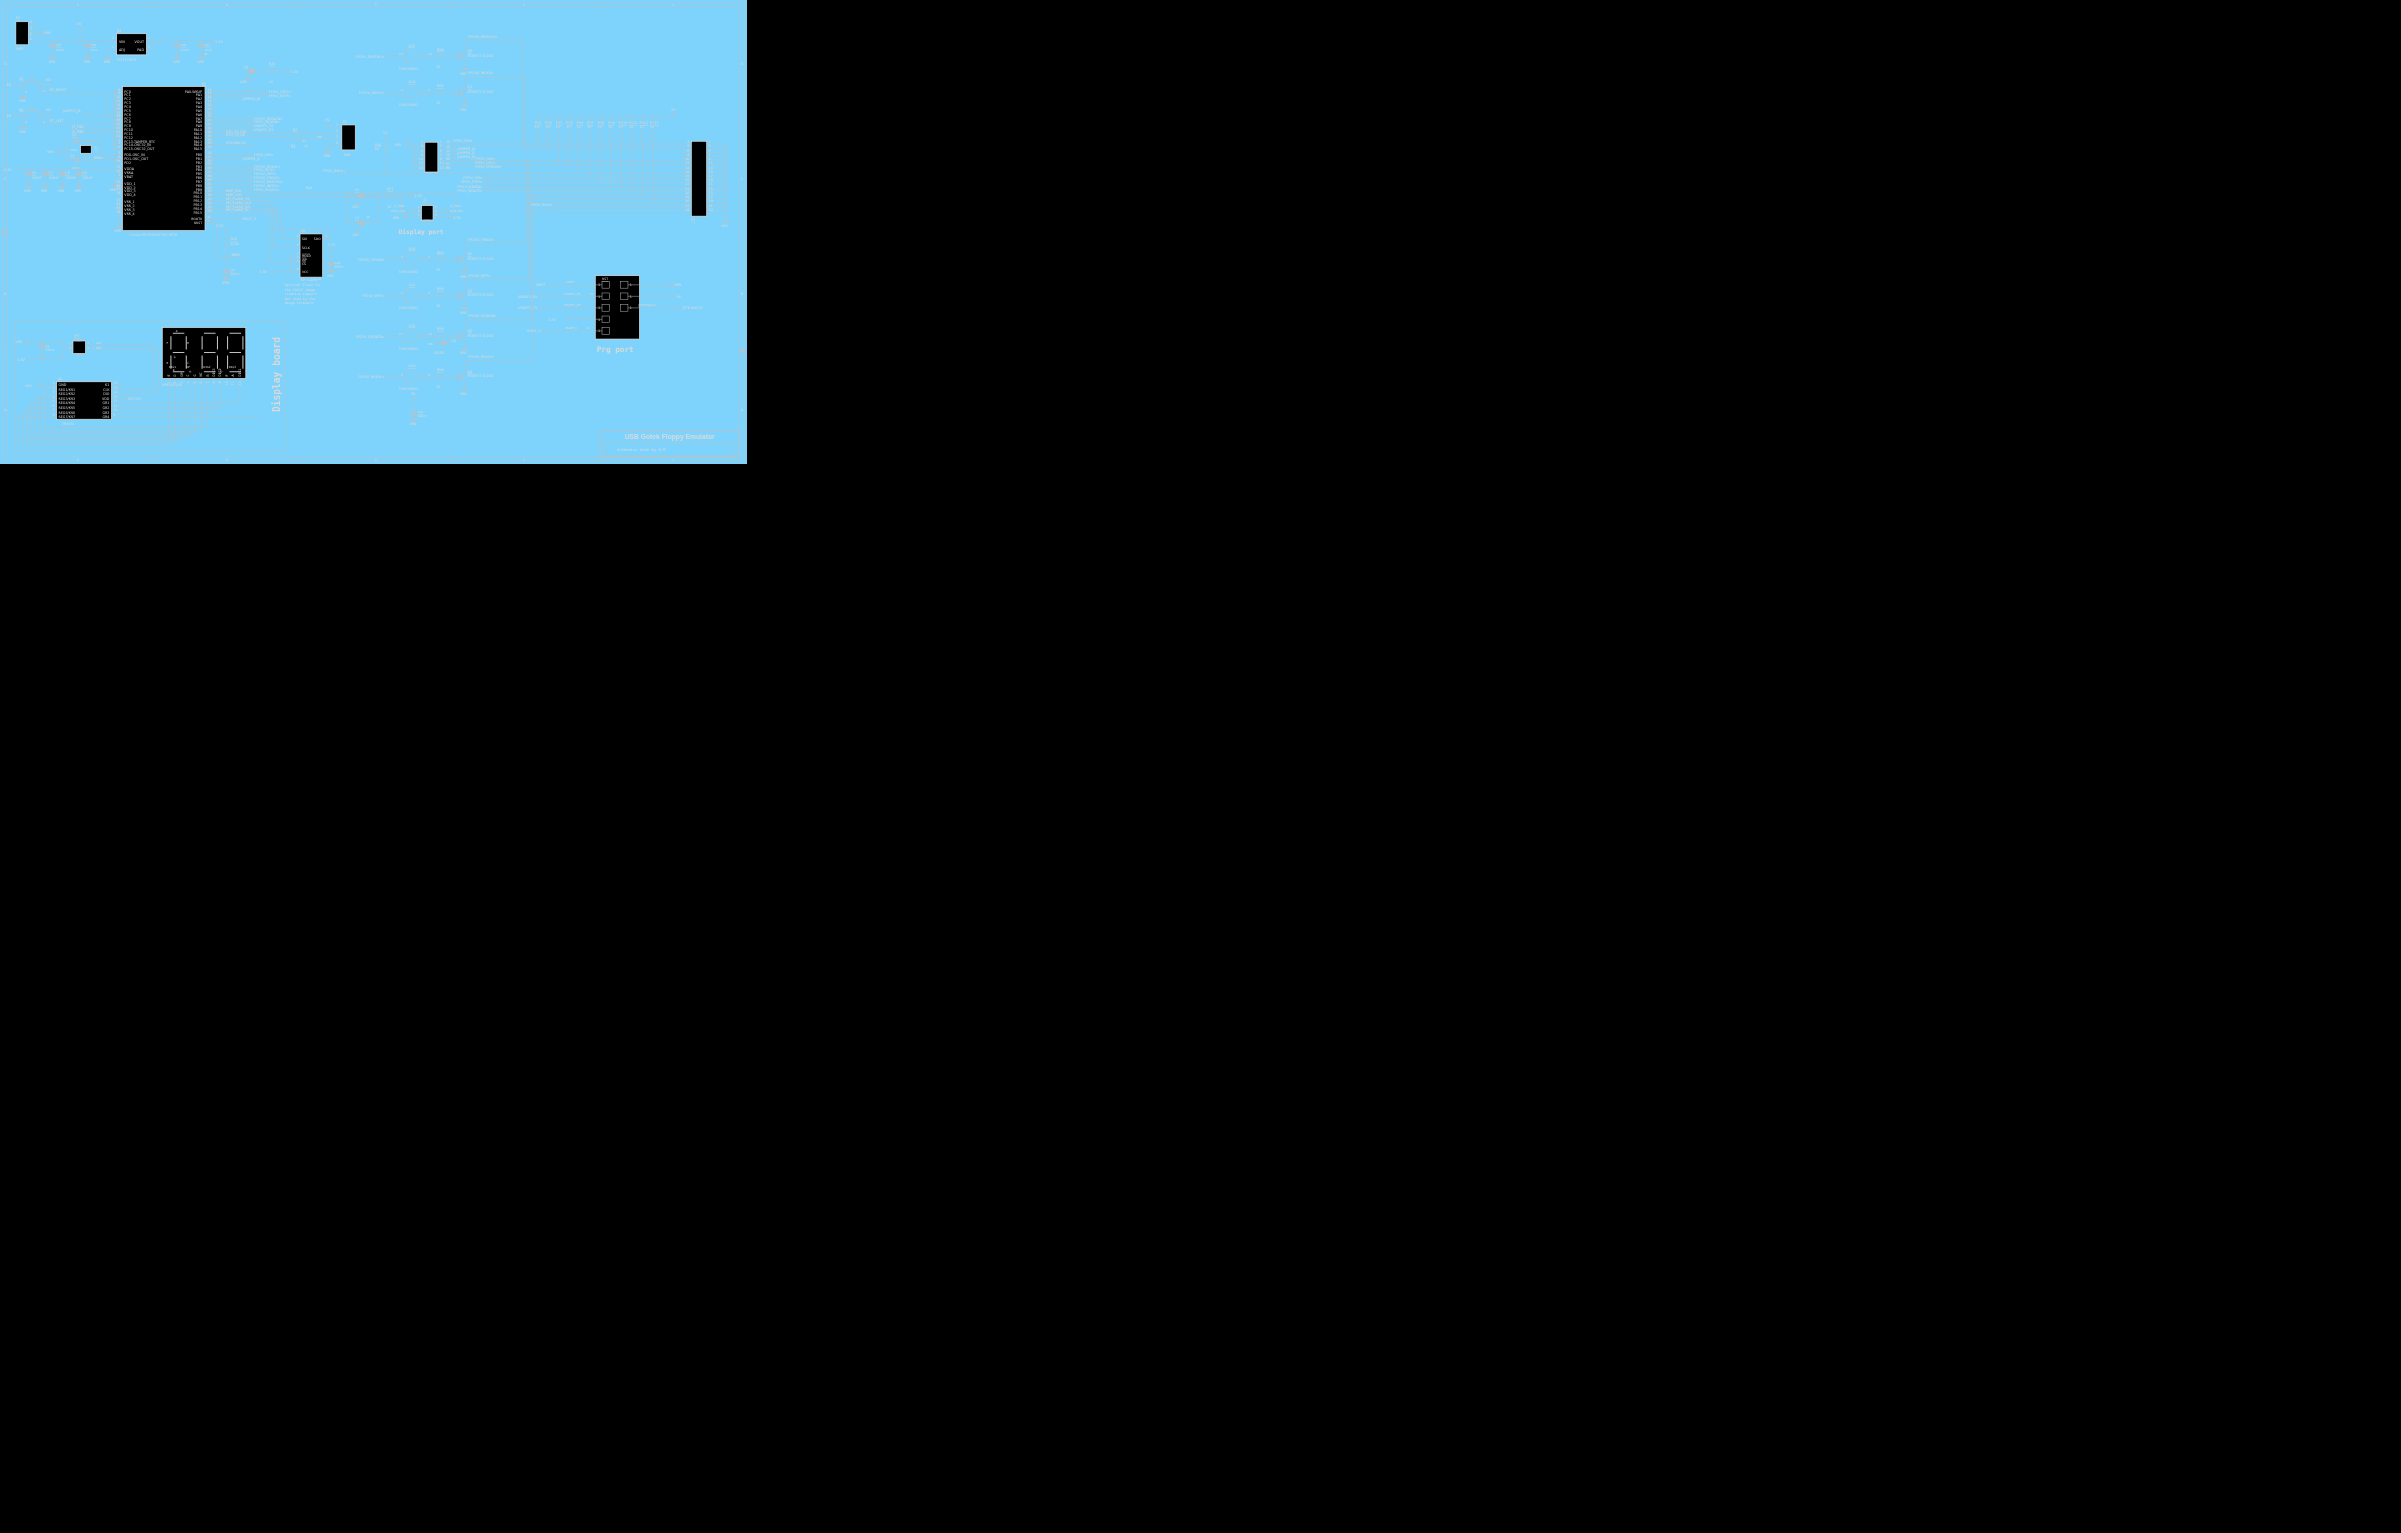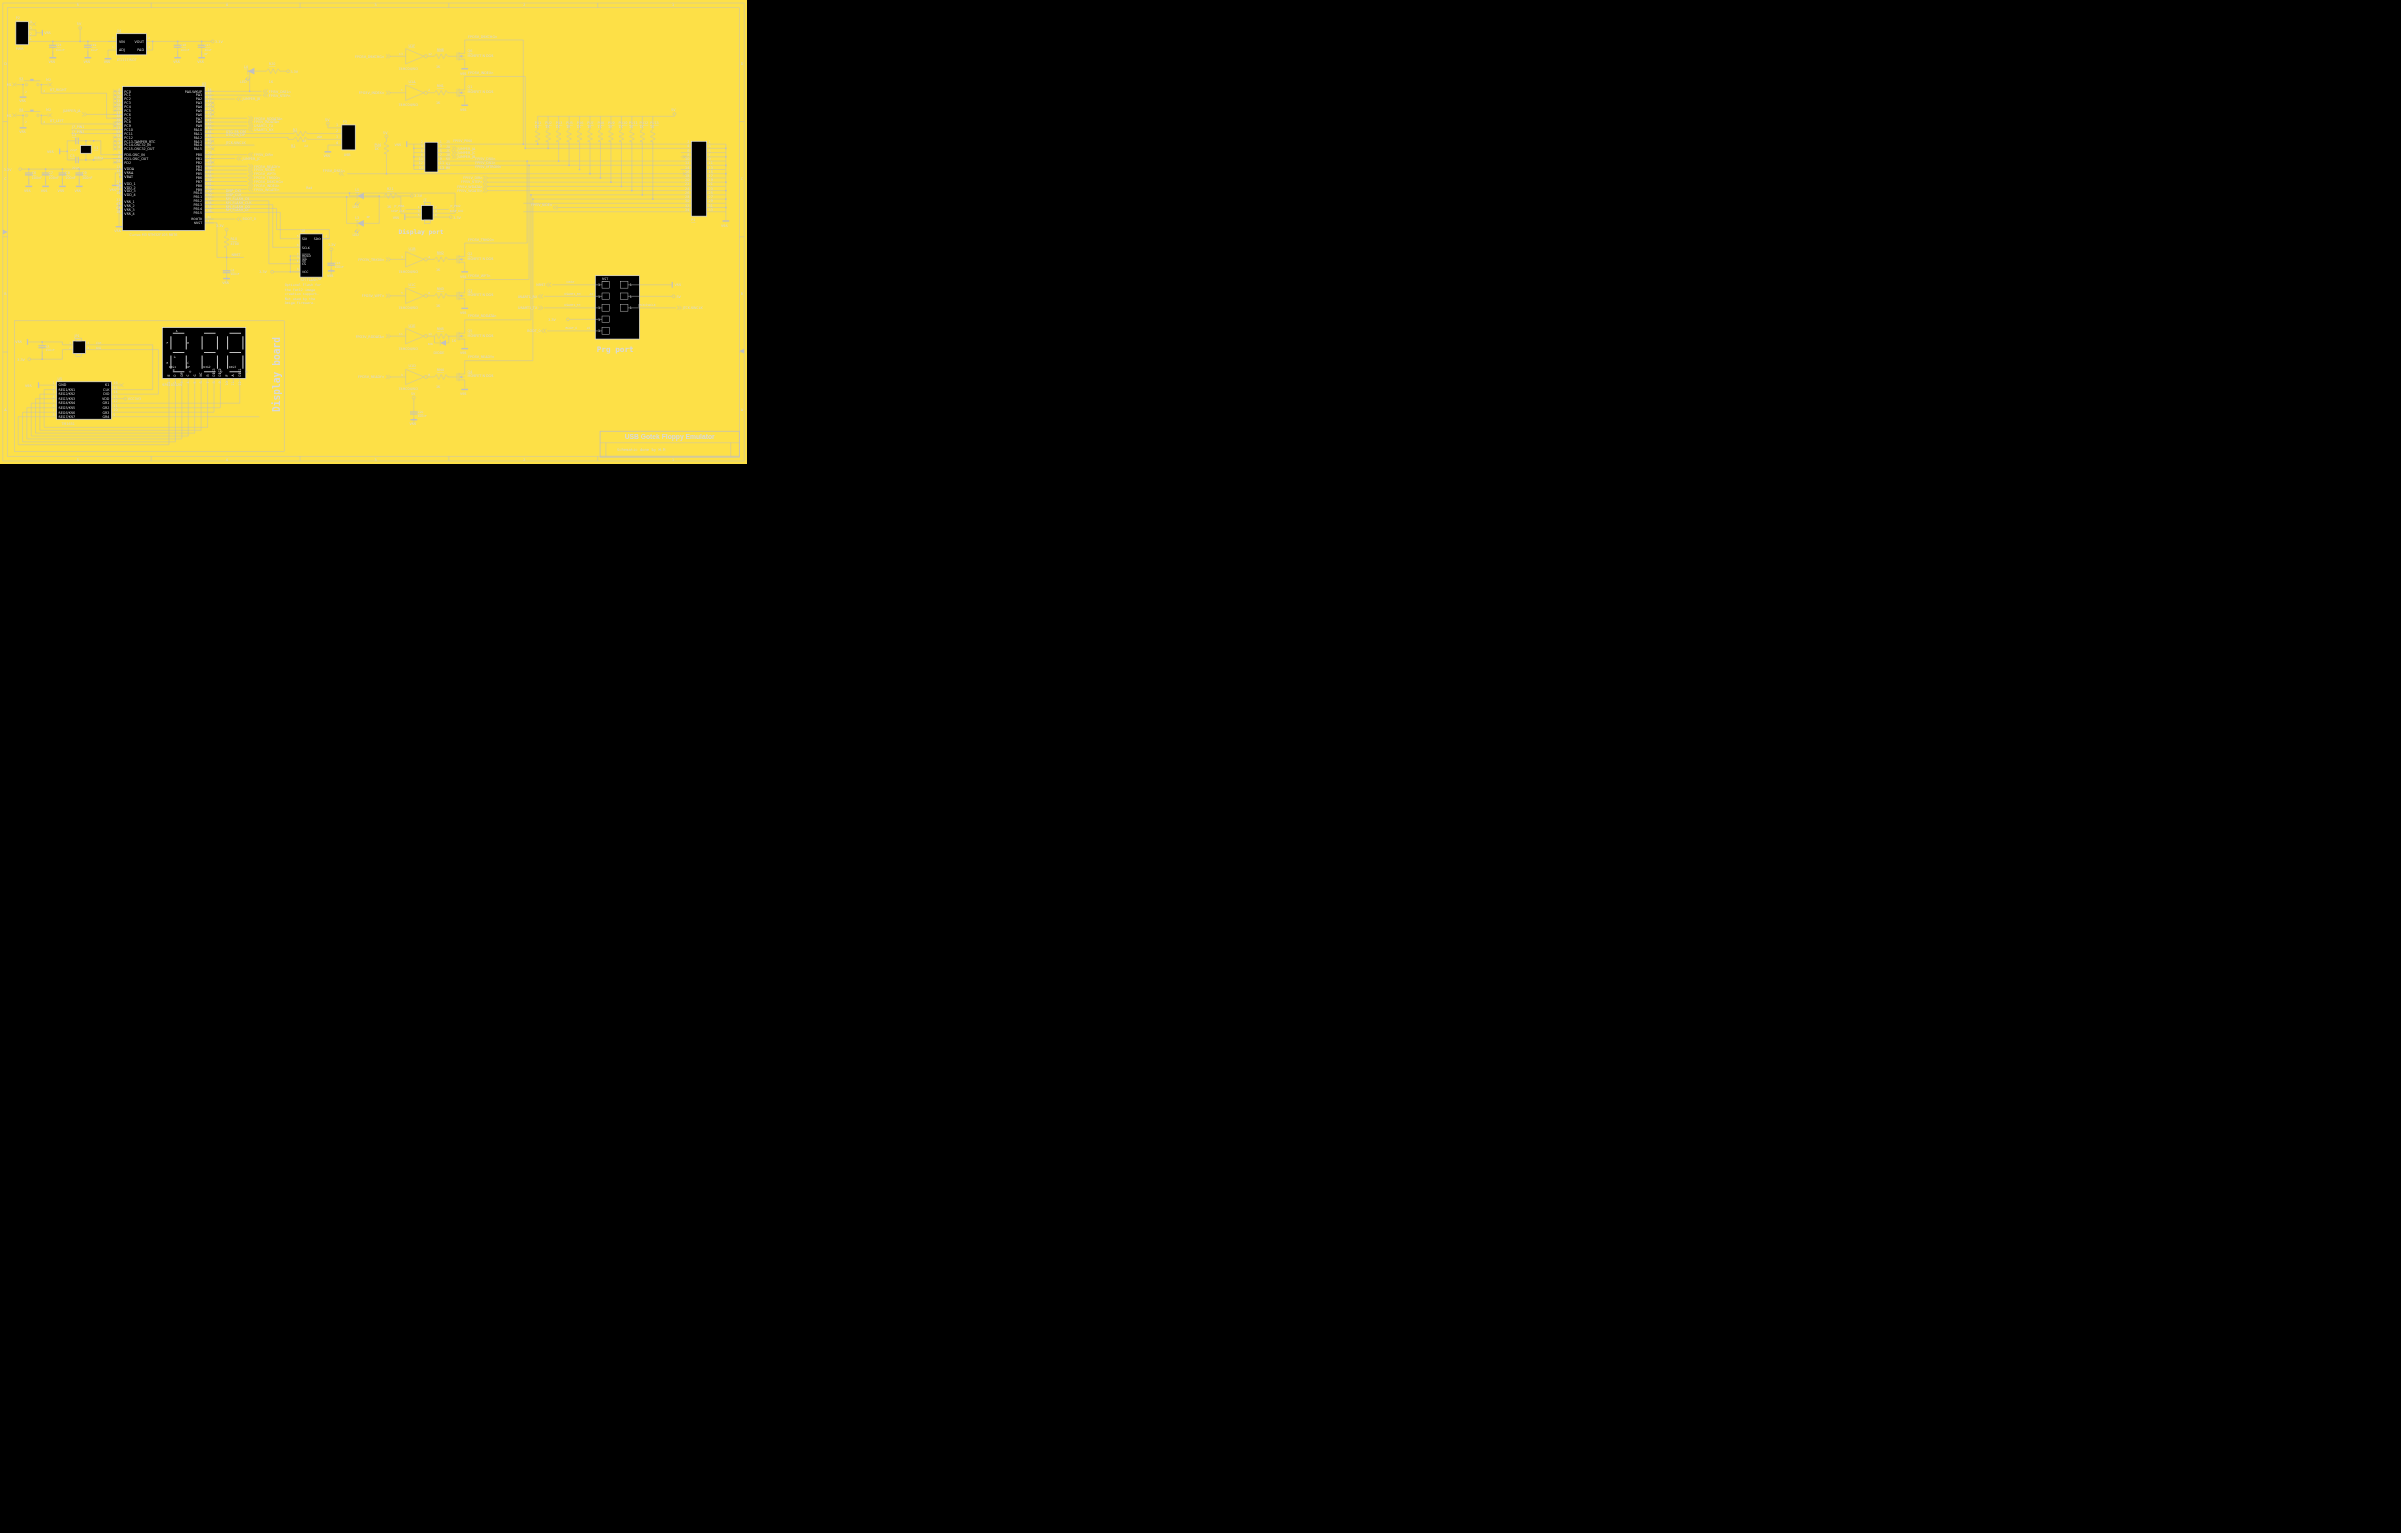--- a/index.html
+++ b/index.html
@@ -1,16 +1,16 @@
 <!DOCTYPE html>
 <html style="font-size:7.7px"><head>
 <meta charset="utf-8">
 <style>
   html,body{margin:0;background:#000;}
-  #page{width:747px;height:464px;background:#fde047;position:relative;}
+  #page{width:747px;height:464px;background:#7dd3fc;position:relative;}
   svg text{font-family:"DejaVu Sans",sans-serif;fill:#d9d9d9;font-size:7px;}
   .e{text-anchor:end}.m{text-anchor:middle}
   .s6{font-size:6px}.s65{font-size:6.5px}.s55{font-size:5.5px}.s8{font-size:8px}
   .u{text-decoration:underline}
   .mono{font-family:"DejaVu Sans Mono",monospace}
   .cap{font-family:"DejaVu Sans Mono",monospace;font-weight:bold;font-size:13px;}
   .cap2{font-family:"DejaVu Sans Mono",monospace;font-weight:bold;font-size:16px;}
   .ttl{font-family:"Liberation Sans",sans-serif;font-weight:bold;font-size:14px;}
   .w{stroke:#c0c0c0;stroke-width:1;fill:none}
   .w2{stroke:#c0c0c0;stroke-width:2.2;fill:none}

